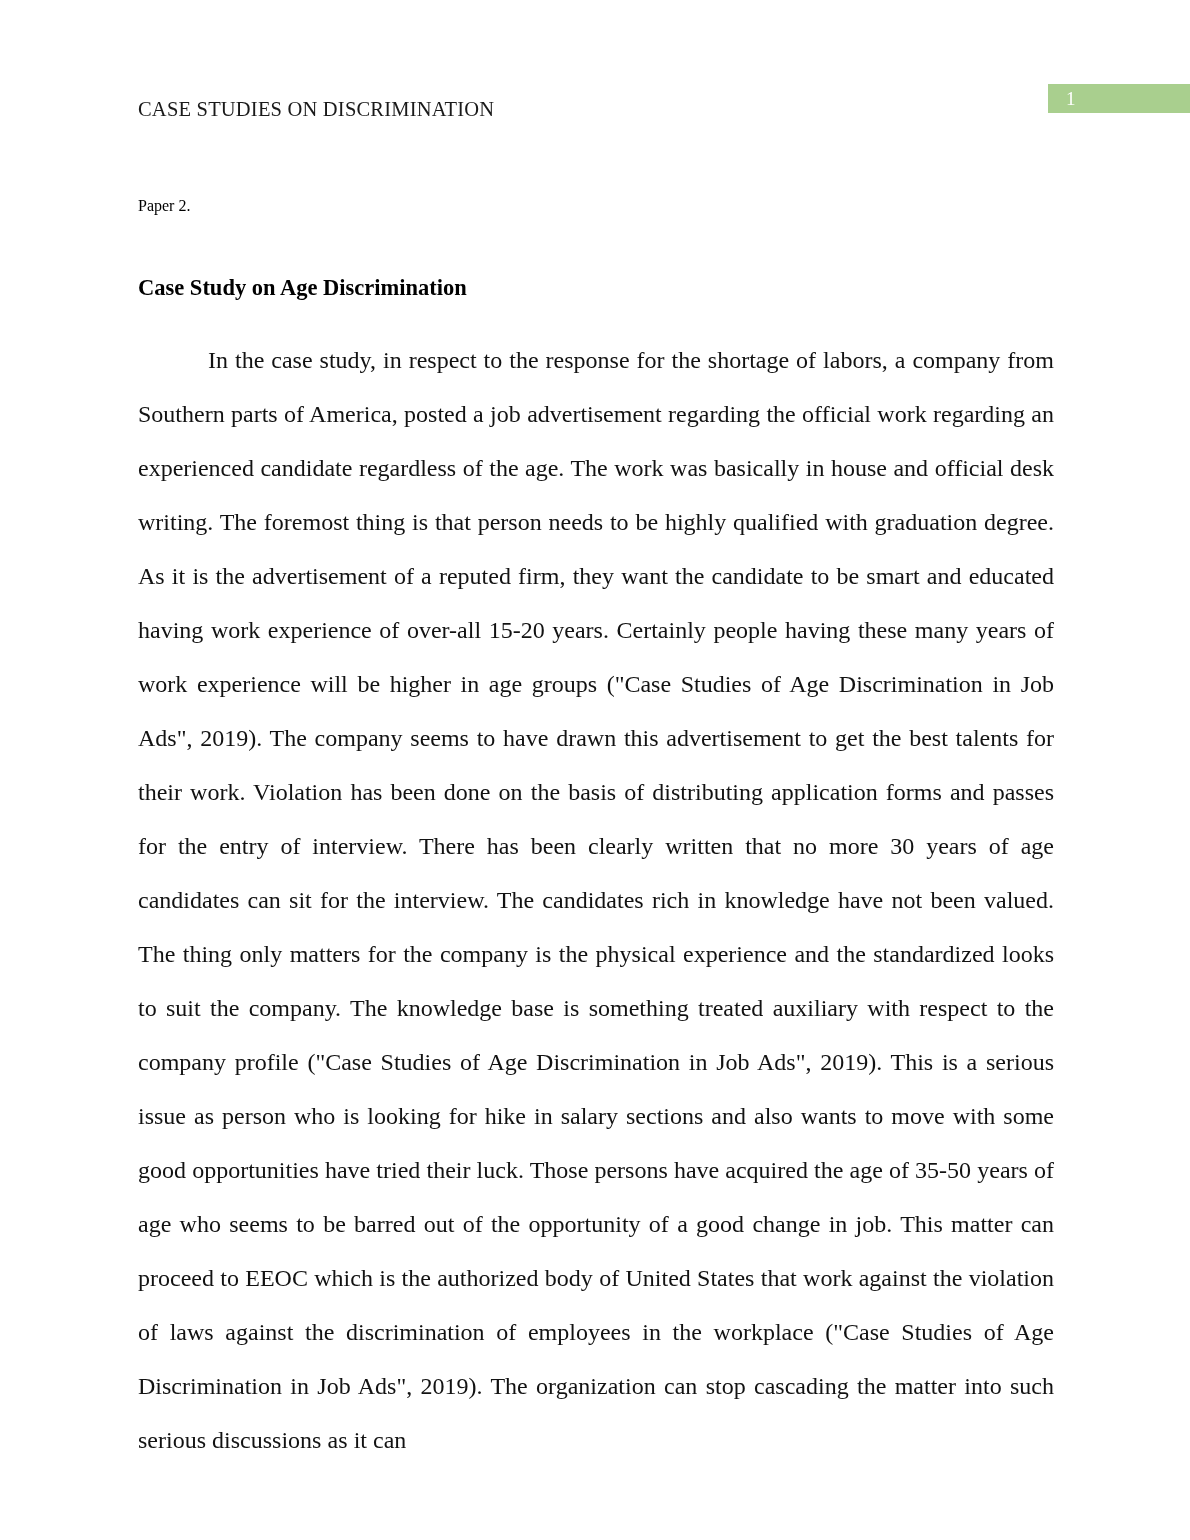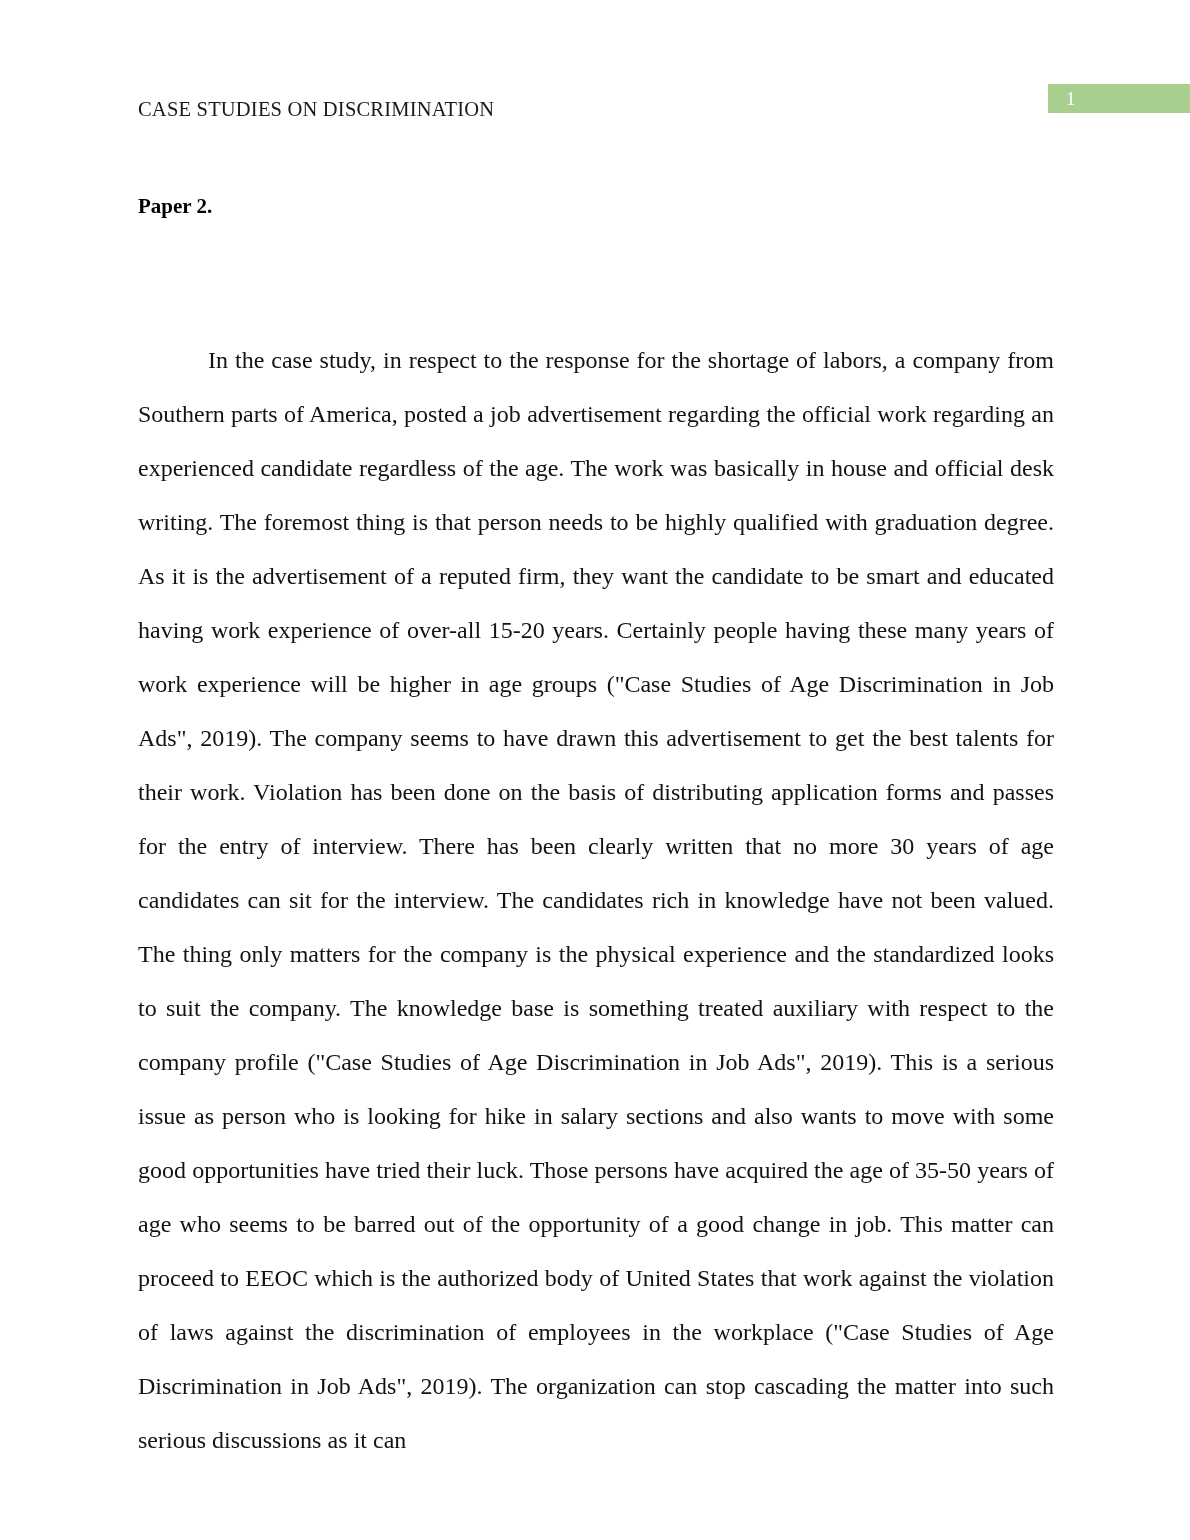--- a/index.html
+++ b/index.html
@@ -49,23 +49,23 @@
     font-size: 19px;
     line-height: 27px;
     color: #ffffff;
   }
 
   
   .heading-paper {
     position: absolute;
     left: 138px;
     top: 163px;
-    font-size: 21px;
+    font-size: 16px;
     line-height: 30px;
-    font-weight: bold;
+    font-weight: normal;
     white-space: nowrap;
   }
   .heading-title {
     position: absolute;
     left: 138px;
     top: 245px;
     font-size: 22.5px;
     line-height: 30px;
     font-weight: bold;
     white-space: nowrap;
@@ -95,18 +95,19 @@
 <div class="page">
 
   <div class="running-header">CASE STUDIES ON DISCRIMINATION</div>
 
   <div class="page-number-badge">
     <span class="num">1</span>
   </div>
 
   <div class="heading-paper">Paper 2.</div>
 
+  <div class="heading-title">Case Study on Age Discrimination</div>
 
   <div class="body-block">
     <p class="body-paragraph">In the case study, in respect to the response for the shortage of labors, a company from Southern parts of America, posted a job advertisement regarding the official work regarding an experienced candidate regardless of the age. The work was basically in house and official desk writing. The foremost thing is that person needs to be highly qualified with graduation degree. As it is the advertisement of a reputed firm, they want the candidate to be smart and educated having work experience of over-all 15-20 years. Certainly people having these many years of work experience will be higher in age groups ("Case Studies of Age Discrimination in Job Ads", 2019). The company seems to have drawn this advertisement to get the best talents for their work. Violation has been done on the basis of distributing application forms and passes for the entry of interview. There has been clearly written that no more 30 years of age candidates can sit for the interview. The candidates rich in knowledge have not been valued. The thing only matters for the company is the physical experience and the standardized looks to suit the company. The knowledge base is something treated auxiliary with respect to the company profile ("Case Studies of Age Discrimination in Job Ads", 2019). This is a serious issue as person who is looking for hike in salary sections and also wants to move with some good opportunities have tried their luck. Those persons have acquired the age of 35-50 years of age who seems to be barred out of the opportunity of a good change in job. This matter can proceed to EEOC which is the authorized body of United States that work against the violation of laws against the discrimination of employees in the workplace ("Case Studies of Age Discrimination in Job Ads", 2019). The organization can stop cascading the matter into such serious discussions as it can</p>
   </div>
 
 </div>
 
 </body></html>

